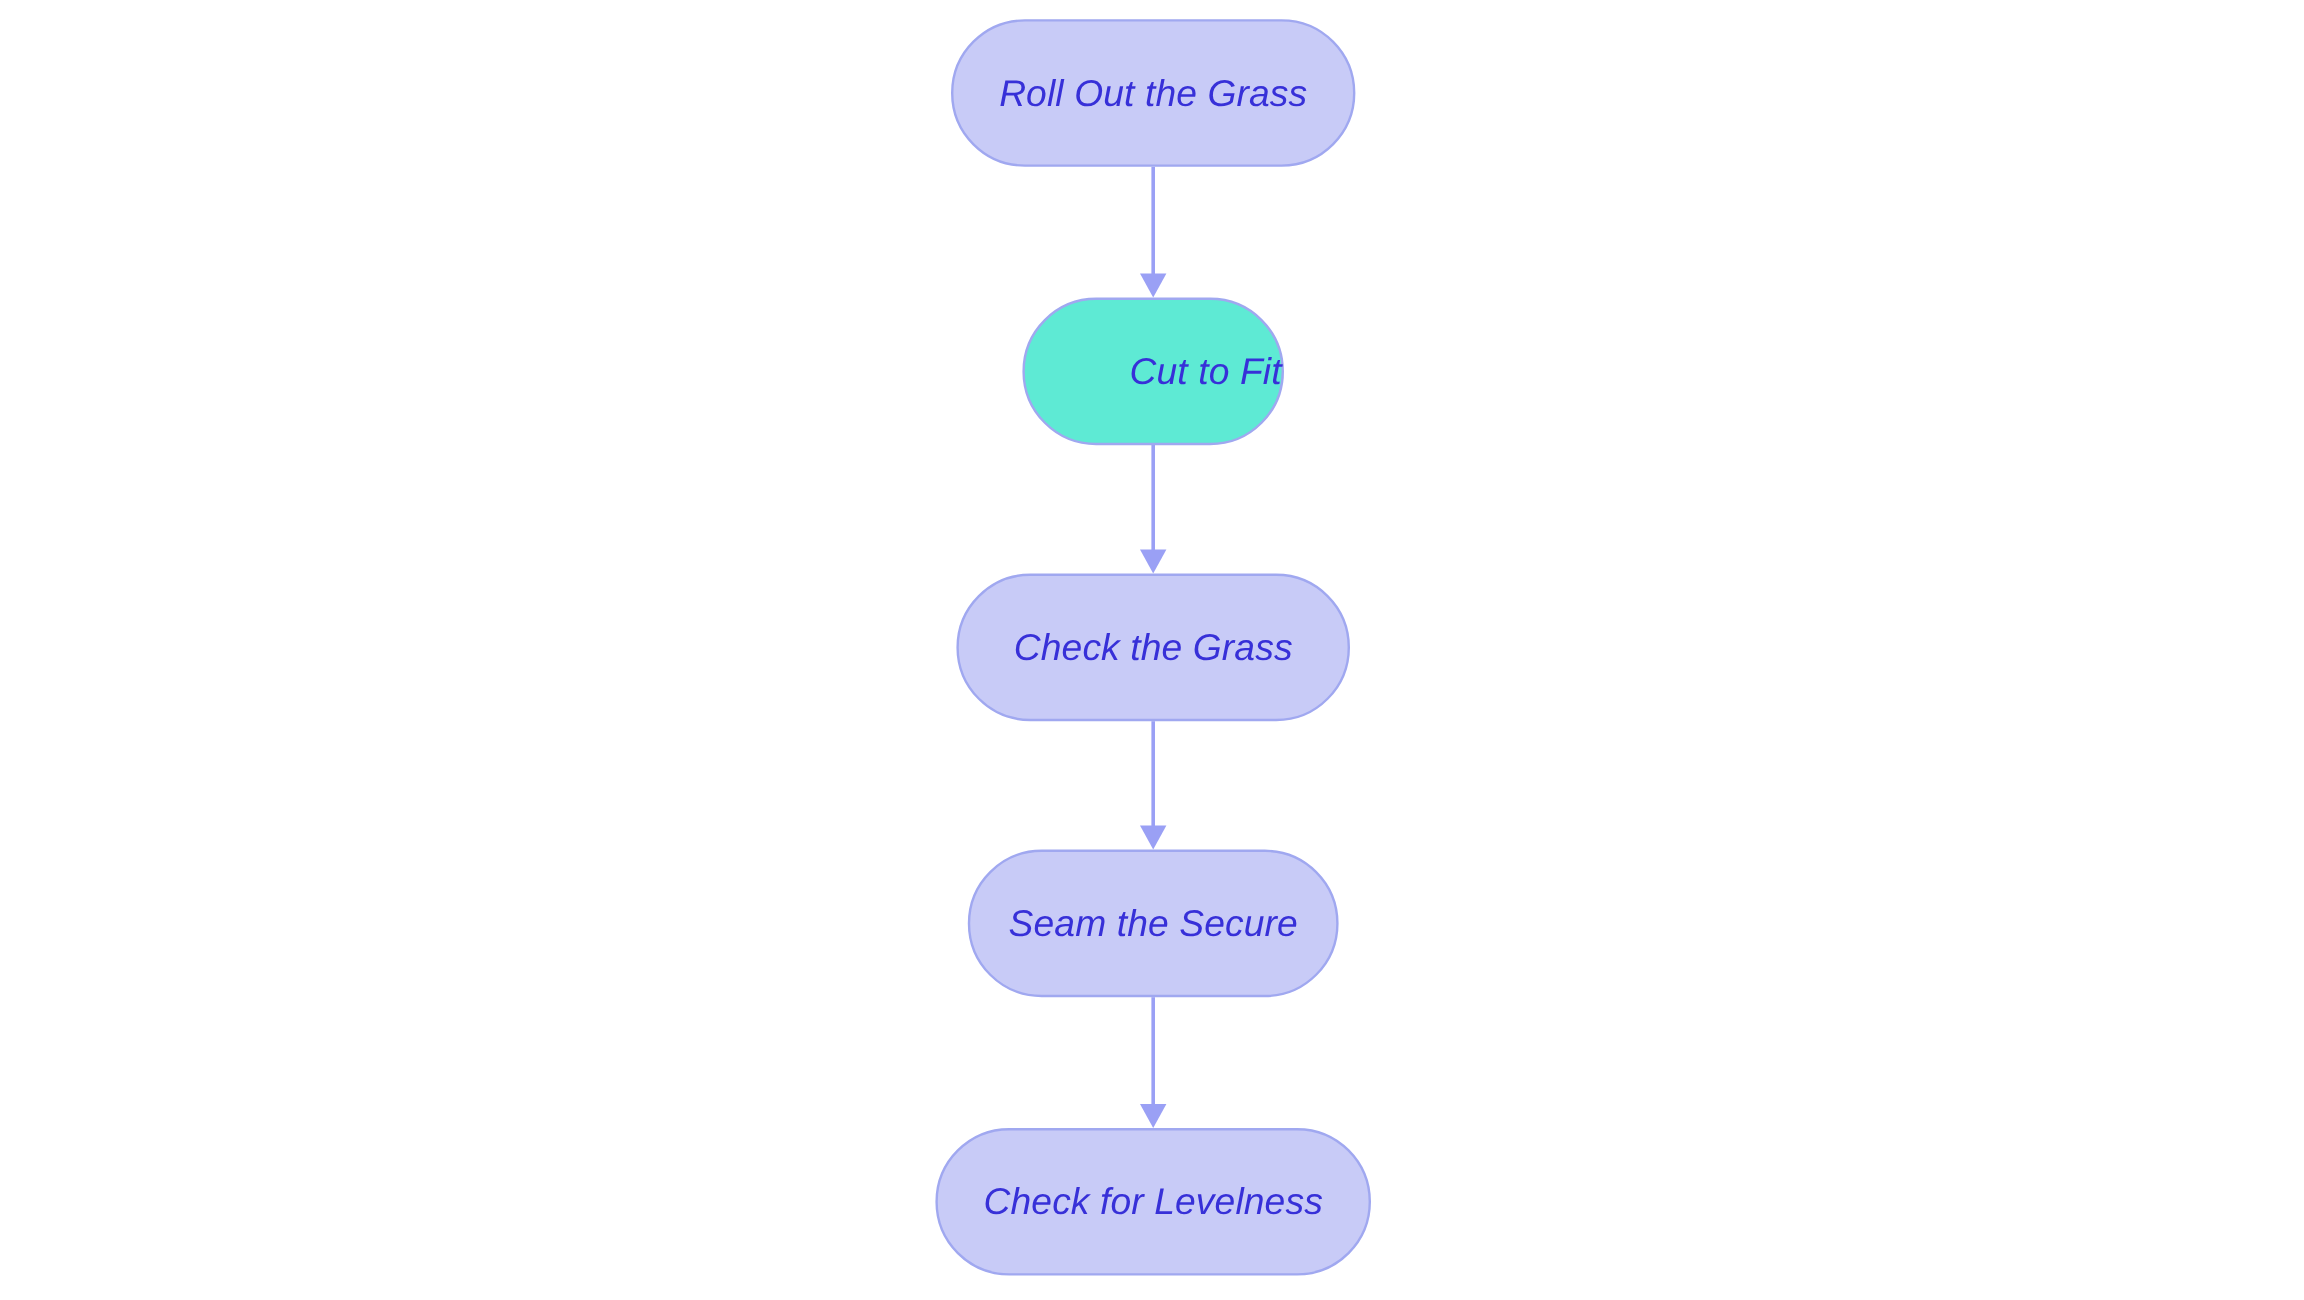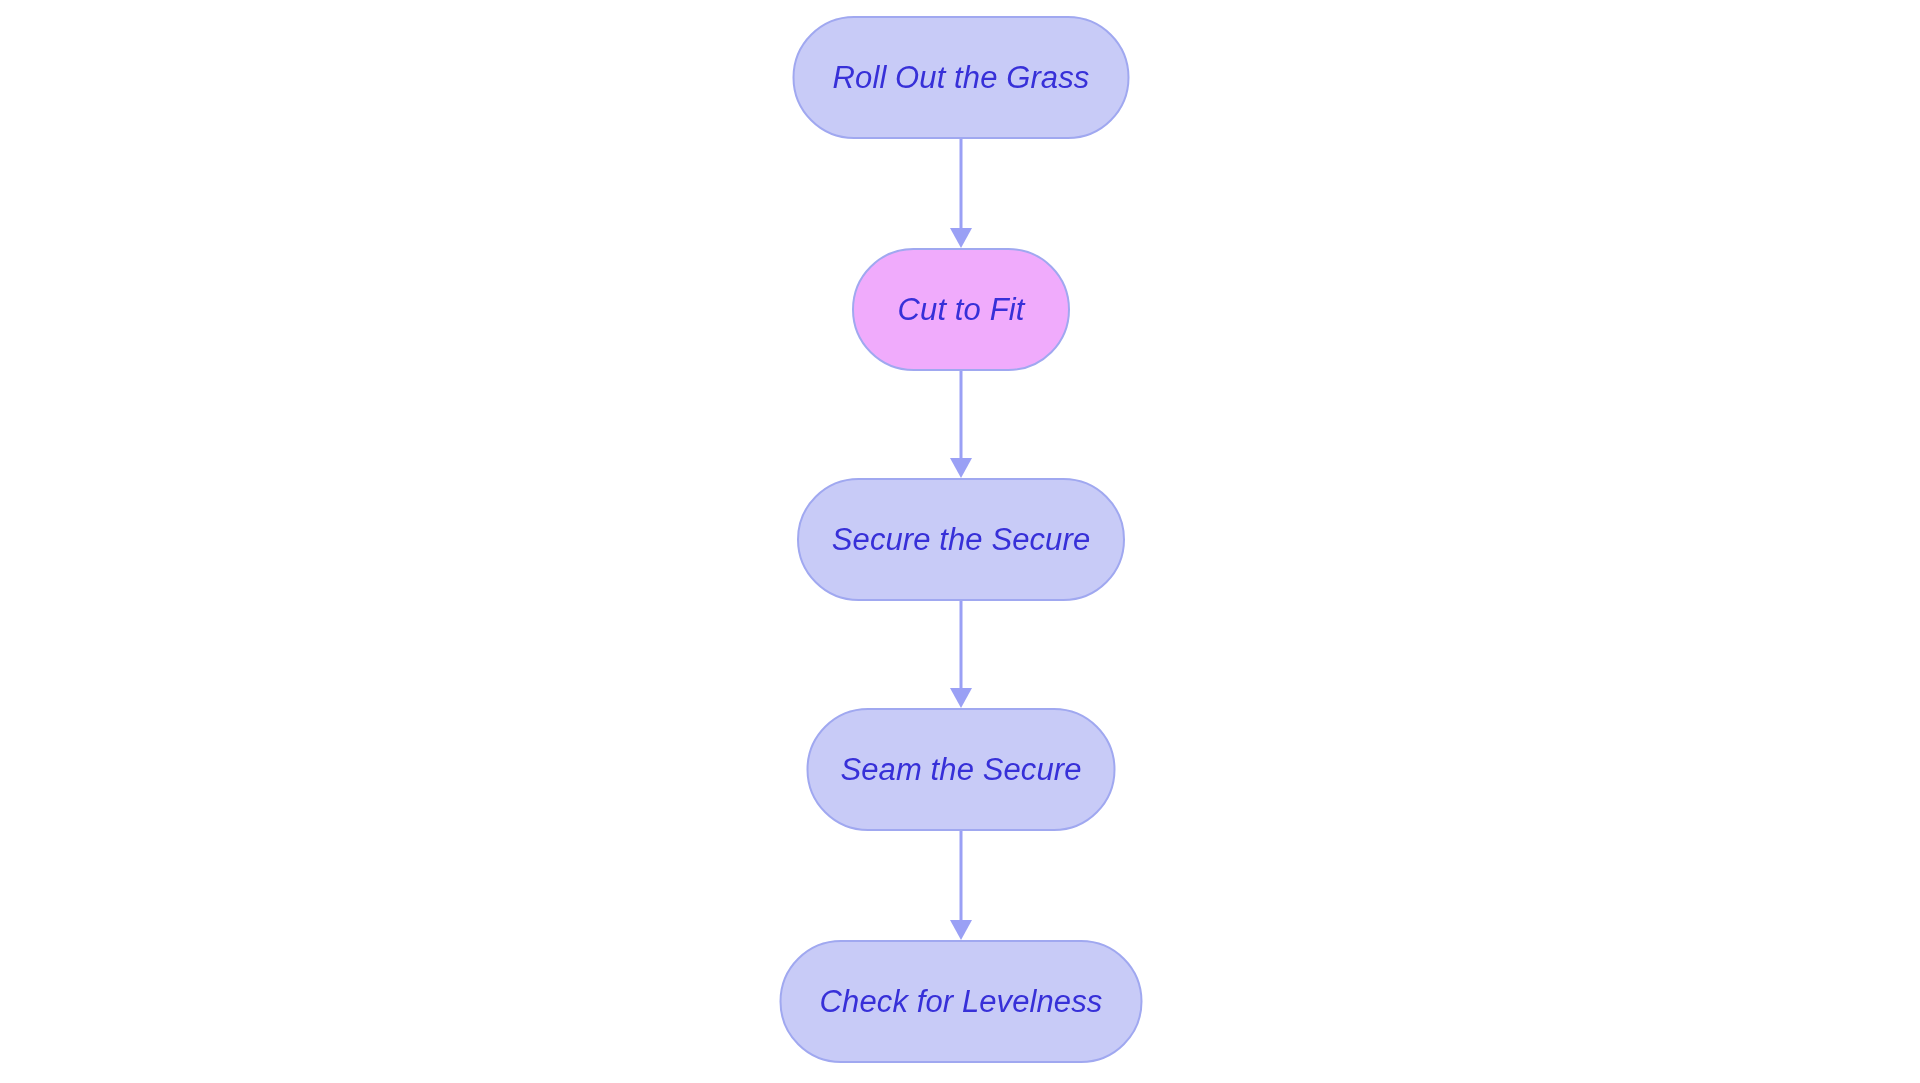--- a/index.html
+++ b/index.html
@@ -90,25 +90,25 @@
     <div class="fc-edge-arrowhead" style="border-top-color: rgb(154, 160, 245);"></div>
   </div>
   <div class="fc-edge" style="top: 831px; height: 109px;">
     <div class="fc-edge-line" style="height: 90px; background: rgb(154, 160, 245);"></div>
     <div class="fc-edge-arrowhead" style="border-top-color: rgb(154, 160, 245);"></div>
   </div>
 
   <div class="fc-node" style="left: 961px; top: 16px; width: 337px; background: rgb(200, 203, 247); border-color: rgb(160, 168, 240);">
     <span class="fc-node-label" style="color: rgb(55, 48, 216);">Roll Out the Grass</span>
   </div>
-  <div class="fc-node" style="left: 961px; top: 248px; width: 218px; background: #f0abfc; border-color: rgb(160, 168, 240);">
+  <div class="fc-node" style="left: 961px; top: 248px; width: 218px; background: #5eead4; border-color: rgb(160, 168, 240); justify-content: flex-end;">
     <span class="fc-node-label" style="color: rgb(55, 48, 216);">Cut to Fit</span>
   </div>
   <div class="fc-node" style="left: 961px; top: 478px; width: 328px; background: rgb(200, 203, 247); border-color: rgb(160, 168, 240);">
-    <span class="fc-node-label" style="color: rgb(55, 48, 216);">Secure the Secure</span>
+    <span class="fc-node-label" style="color: rgb(55, 48, 216);">Check the Grass</span>
   </div>
   <div class="fc-node" style="left: 961px; top: 708px; width: 309px; background: rgb(200, 203, 247); border-color: rgb(160, 168, 240);">
     <span class="fc-node-label" style="color: rgb(55, 48, 216);">Seam the Secure</span>
   </div>
   <div class="fc-node" style="left: 961px; top: 940px; width: 363px; background: rgb(200, 203, 247); border-color: rgb(160, 168, 240);">
     <span class="fc-node-label" style="color: rgb(55, 48, 216);">Check for Levelness</span>
   </div>
 
 </div>
 

